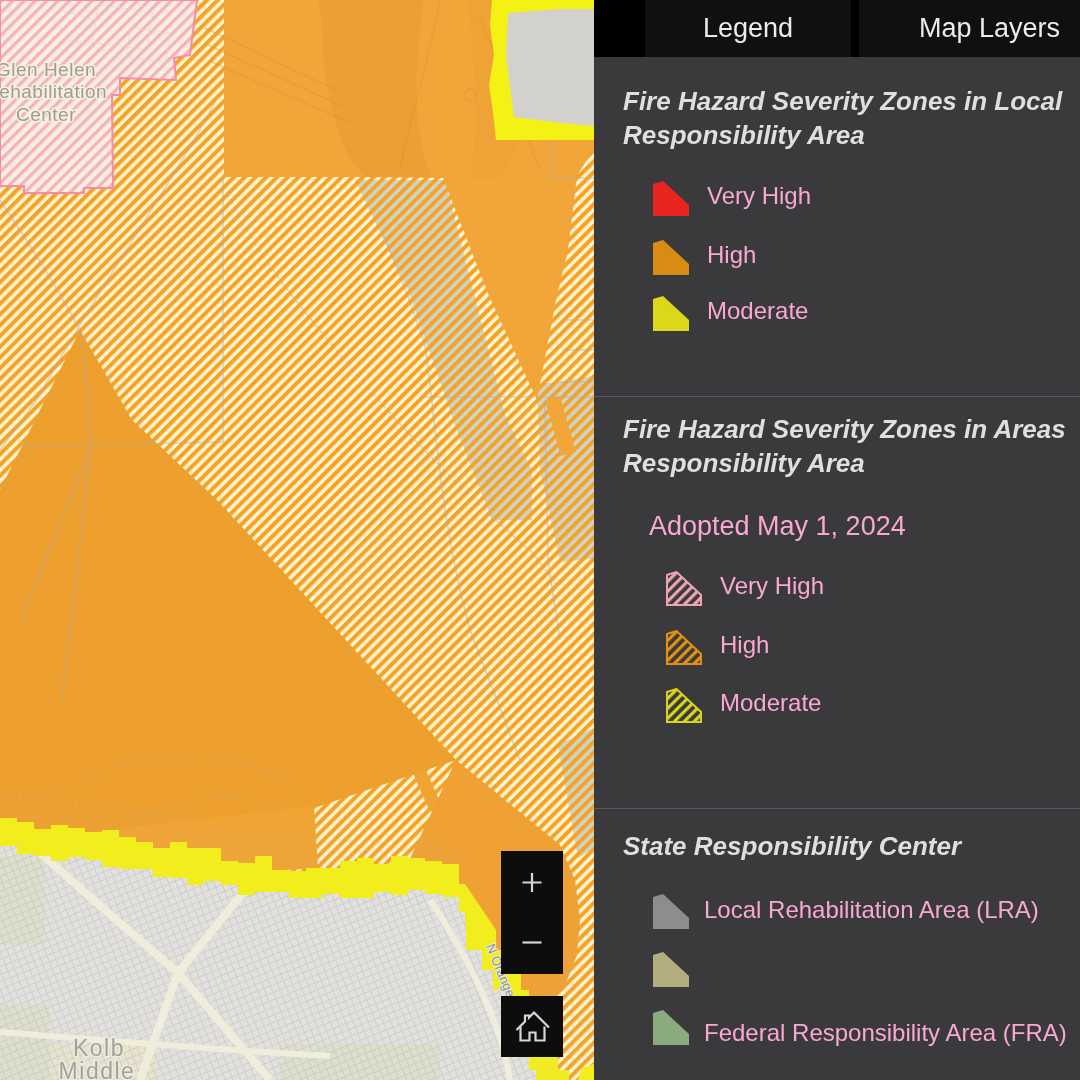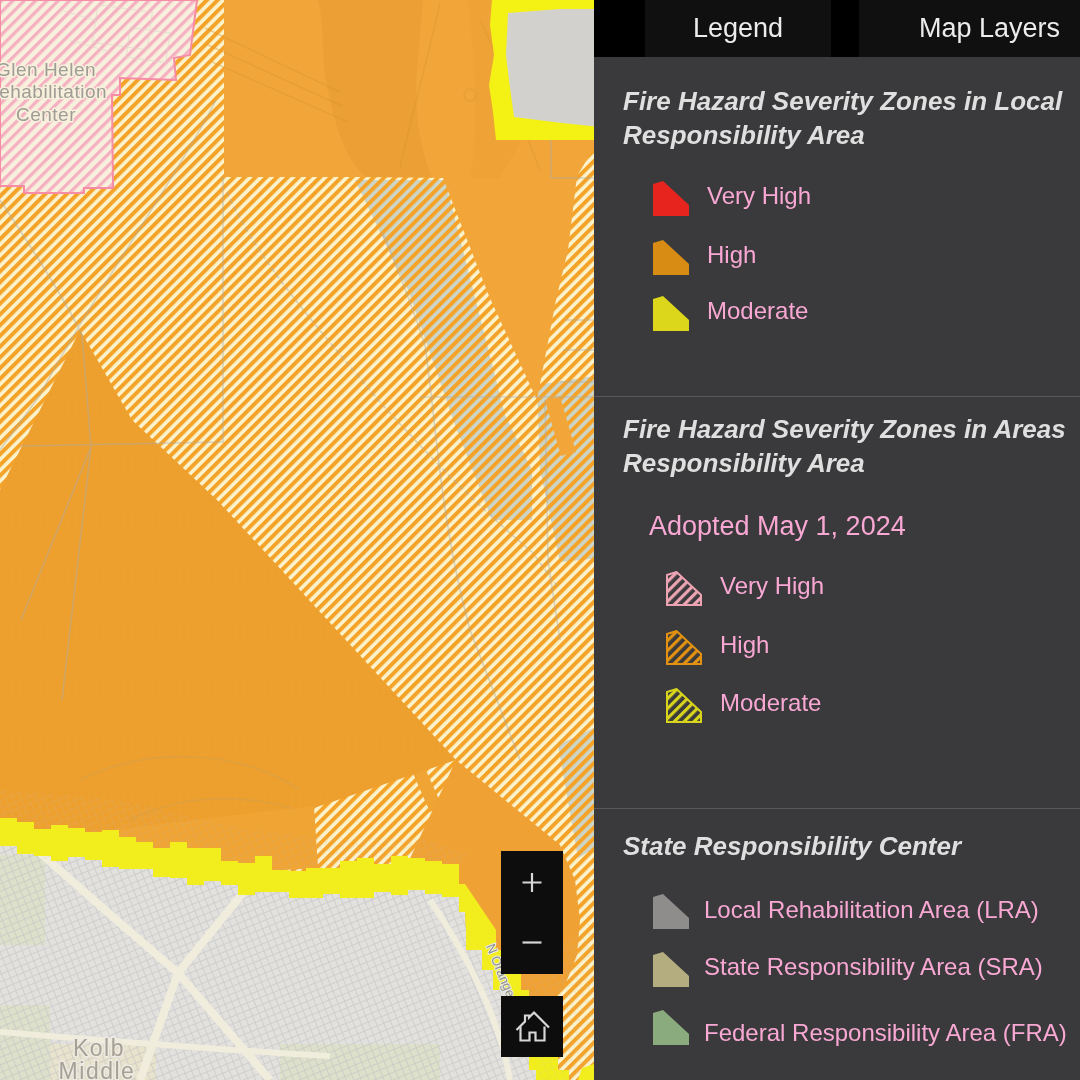--- a/index.html
+++ b/index.html
@@ -145,21 +145,21 @@
     <text x="97" y="1079">Middle</text>
   </g>
 
   <text transform="translate(486,946) rotate(68)" font-family="Liberation Sans, sans-serif" font-size="13" fill="#90908a" stroke="#e9e8e4" stroke-width="2" paint-order="stroke">N Orange</text>
 </svg>
 
 <div class="panel">
 
   <div class="tabstrip"></div>
 
-  <div class="tab" style="left:51px;width:186px;text-align:center;">Legend</div>
+  <div class="tab" style="left:51px;width:206px;text-align:center;">Legend</div>
 
   <div class="tab" style="left:265px;width:261px;">Map Layers</div>
 
   <div class="sectitle" style="left:29px;top:84px;width:445px;">Fire Hazard Severity Zones in Local Responsibility Area</div>
 
   <svg class="sw" style="left:59px;top:181px;" viewBox="0 0 36 35">
       <path d="M0,3 L10,0 L36,24 L36,35 L0,35 Z" fill="#e8241f"></path>
     </svg>
 
   <div class="lbl" style="left:113px;top:184px;">Very High</div>
@@ -231,21 +231,20 @@
   <svg class="sw" style="left:59px;top:894px;" viewBox="0 0 36 35">
       <path d="M0,3 L10,0 L36,24 L36,35 L0,35 Z" fill="#8e8d8b"></path>
     </svg>
 
   <div class="lbl" style="left:110px;top:898px;">Local Rehabilitation Area (LRA)</div>
 
   <svg class="sw" style="left:59px;top:952px;" viewBox="0 0 36 35">
       <path d="M0,3 L10,0 L36,24 L36,35 L0,35 Z" fill="#b3ad80"></path>
     </svg>
 
-  <div class="lbl" style="left:110px;top:955px;">State Responsibility Area (SRA)</div>
 
   <svg class="sw" style="left:59px;top:1010px;" viewBox="0 0 36 35">
       <path d="M0,3 L10,0 L36,24 L36,35 L0,35 Z" fill="#8aab7d"></path>
     </svg>
 
   <div class="lbl" style="left:110px;top:1013px;margin-top:8px;">Federal Responsibility Area (FRA)</div>
 </div>
 
 <div class="mapbtn" style="left:501px;top:851px;width:62px;height:123px;">
   <svg width="62" height="123" viewBox="0 0 62 123">

